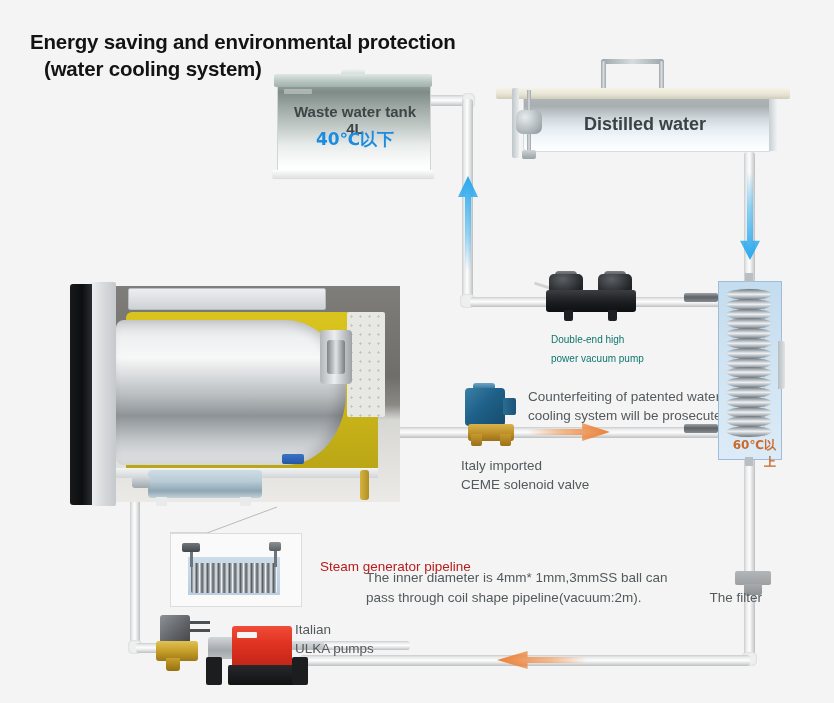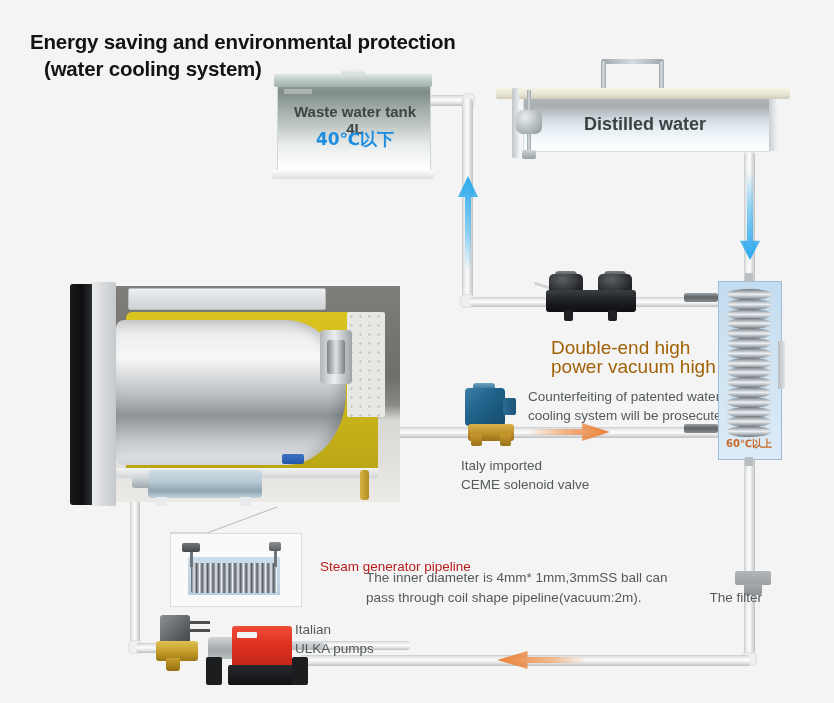--- a/index.html
+++ b/index.html
@@ -105,22 +105,22 @@
   #dw-float .nut{position:absolute;left:10px;top:62px;width:14px;height:9px;background:linear-gradient(to bottom,#cdd3d6,#9aa2a6);border-radius:2px;}
 
   
   #cond{left:718px;top:281px;width:62px;height:177px;}
   #cond .tank{
     position:absolute;left:0;top:0;width:62px;height:177px;
     background:linear-gradient(to bottom,#c3dcef,#cfe3f2 40%,#dcebf7);
     border:1px solid #9fbdd6;
   }
   #cond-temp{
-    left:722px;top:437px;width:54px;text-align:center;
-    font-size:10px;font-weight:bold;color:#c96a2b;
+    left:722px;top:437px;width:54px;text-align:right;
+    font-size:12px;font-weight:bold;color:#c96a2b;
     font-family:"DejaVu Sans",sans-serif;
   }
   .coil-wrap{position:absolute;left:9px;top:8px;width:44px;height:152px;}
   .coil-turn{
     position:absolute;left:0;width:44px;height:11px;
     background:linear-gradient(to bottom,#6e747a 0%,#aeb5bb 25%,#eef1f3 48%,#b7bec4 70%,#70767c 100%);
     border-radius:50%/50%;
     box-shadow:0 0 1px rgba(0,0,0,.25);
   }
   #cond .stub-t{position:absolute;left:27px;top:-8px;width:8px;height:9px;background:#b9bec2;}
@@ -145,22 +145,22 @@
     position:absolute;left:0;top:18px;width:90px;height:22px;
     background:linear-gradient(to bottom,#3b3e42,#1b1d20 55%,#0e0f11);
     border-radius:3px;
   }
   #vpump .footL,#vpump .footR{
     position:absolute;top:38px;width:9px;height:11px;background:#1d1f22;border-radius:0 0 2px 2px;
   }
   #vpump .footL{left:18px;} #vpump .footR{left:62px;}
   #vpump .lever{position:absolute;left:-12px;top:13px;width:22px;height:3px;background:#cfd3d6;transform:rotate(18deg);}
   #vpump-label{
-    left:551px;top:338px;width:180px;
-    font-size:19px;color:#a16207;line-height:19px;
+    left:551px;top:330px;width:180px;
+    font-size:10px;color:#0f766e;line-height:19px;
   }
 
   
   #solen{left:463px;top:388px;width:56px;height:58px;}
   #solen .coilbox{
     position:absolute;left:2px;top:0;width:40px;height:38px;
     background:linear-gradient(135deg,#3b7fa6 0%,#1f6189 45%,#164b6c 100%);
     border-radius:4px;
   }
   #solen .coiltop{
@@ -482,21 +482,21 @@
     <div class="capL"></div>
       <div class="capR"></div>
     <div class="blockL"></div>
       <div class="blockR"></div>
     <div class="mid"></div>
     <div class="footL"></div>
       <div class="footR"></div>
   </div>
   <div class="abs" id="vpump-label">
     <span>Double-end high</span><br>
-    <span>power vacuum high</span>
+    <span>power vacuum pump</span>
   </div>
 
   <div class="abs" id="solen">
     <div class="coiltop"></div>
     <div class="coilbox"></div>
     <div class="sidetab"></div>
     <div class="body"></div>
     <div class="portL"></div>
       <div class="portR"></div>
   </div>

